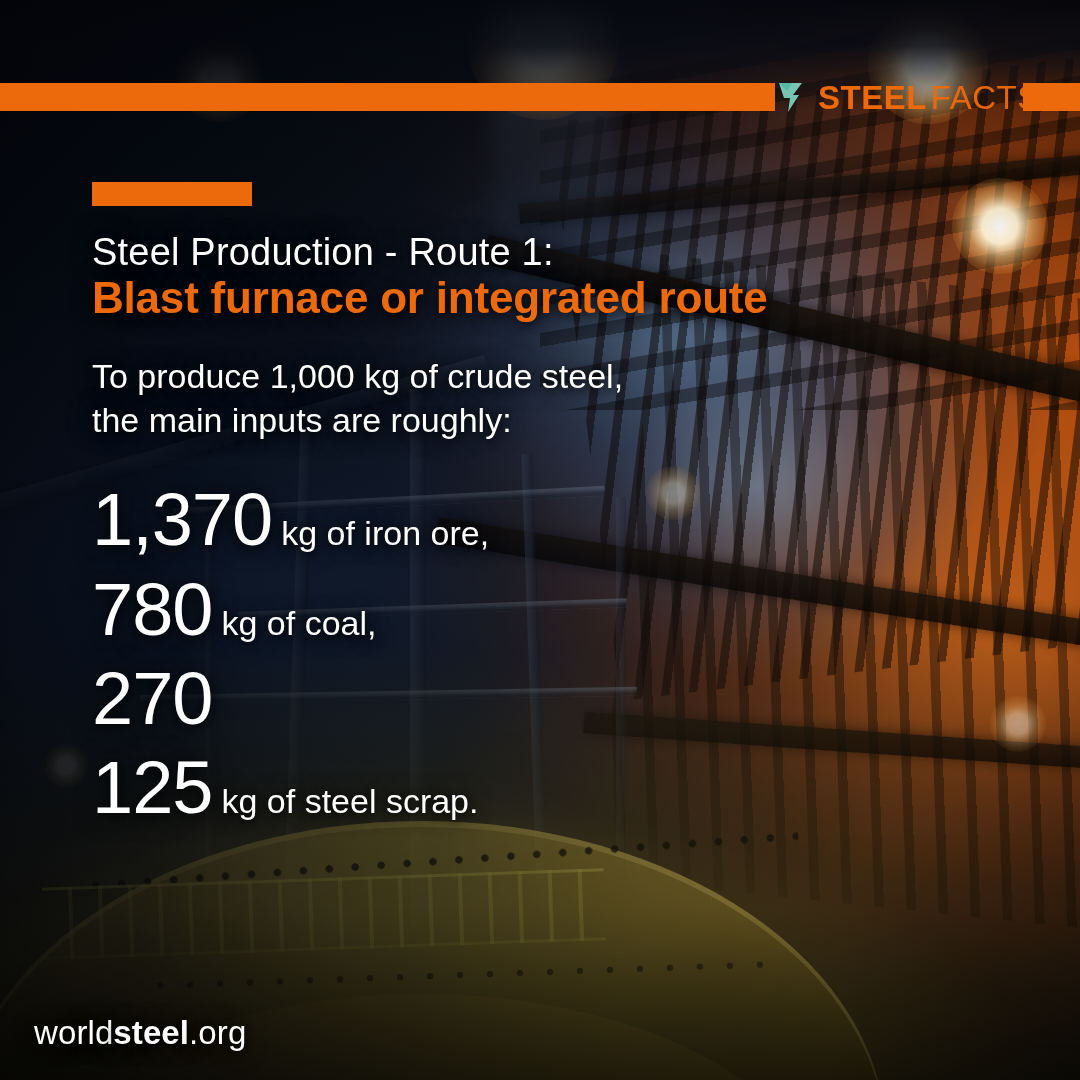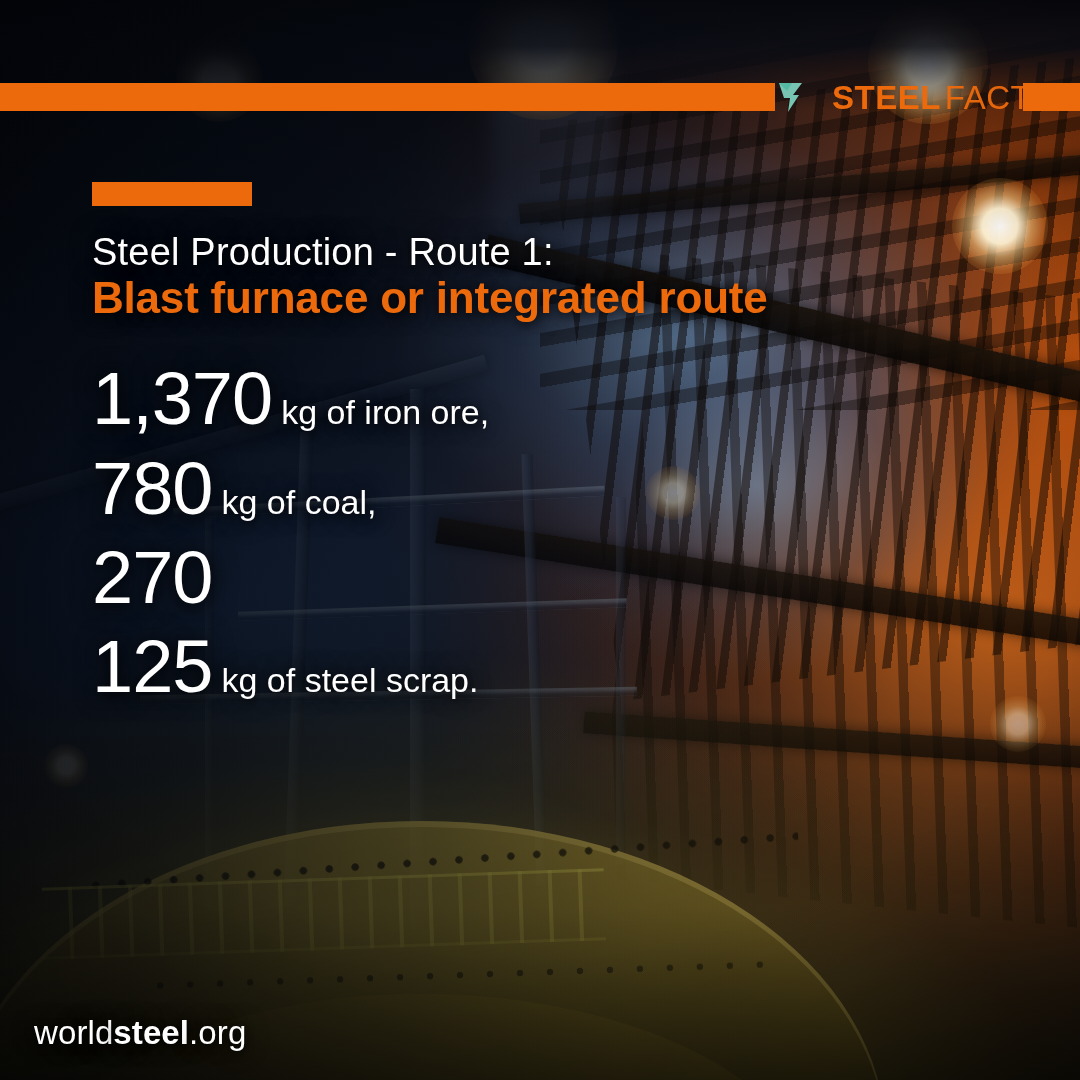--- a/index.html
+++ b/index.html
@@ -217,21 +217,21 @@
   #header-stripe {
     position:absolute; left:0; top:83px; width:1080px; height:28px;
     z-index:30;
   }
   .stripe-seg { position:absolute; top:0; height:28px; background:#ED6A0C; }
   .stripe-left  { left:0;     width:775px; }
   .stripe-right { left:1023px; width:57px; }
 
   #brand-lockup {
     position:absolute; left:778px; top:74px; height:46px;
-    display:flex; align-items:center; gap:18px; z-index:31;
+    display:flex; align-items:center; gap:4px; z-index:31;
   }
   #worldsteel-mark { width:36px; height:34px; display:block; flex:0 0 auto; }
   #steel-facts-text {
     font-size:33px; line-height:1; letter-spacing:.5px; white-space:nowrap;
   }
   #steel-facts-text .w-steel {
     font-weight:bold; color:#ED6A0C;
   }
   #steel-facts-text .w-facts {
     font-weight:300; color:#ED6A0C; opacity:.96; margin-left:4px;
@@ -366,20 +366,24 @@
   </div>
 
   <div id="content">
 
     <div id="title-accent-bar"></div>
 
     <div id="kicker">Steel Production - Route 1:</div>
 
     <div id="headline">Blast furnace or integrated route</div>
 
+    <div id="intro">
+      <span class="intro-line">To produce 1,000 kg of crude steel,</span>
+      <span class="intro-line">the main inputs are roughly:</span>
+    </div>
 
     <div id="stats">
 
       <div class="stat-row">
         <span class="stat-value">1,370</span>
         <span class="stat-label">kg of iron ore,</span>
       </div>
 
       <div class="stat-row">
         <span class="stat-value">780</span>

